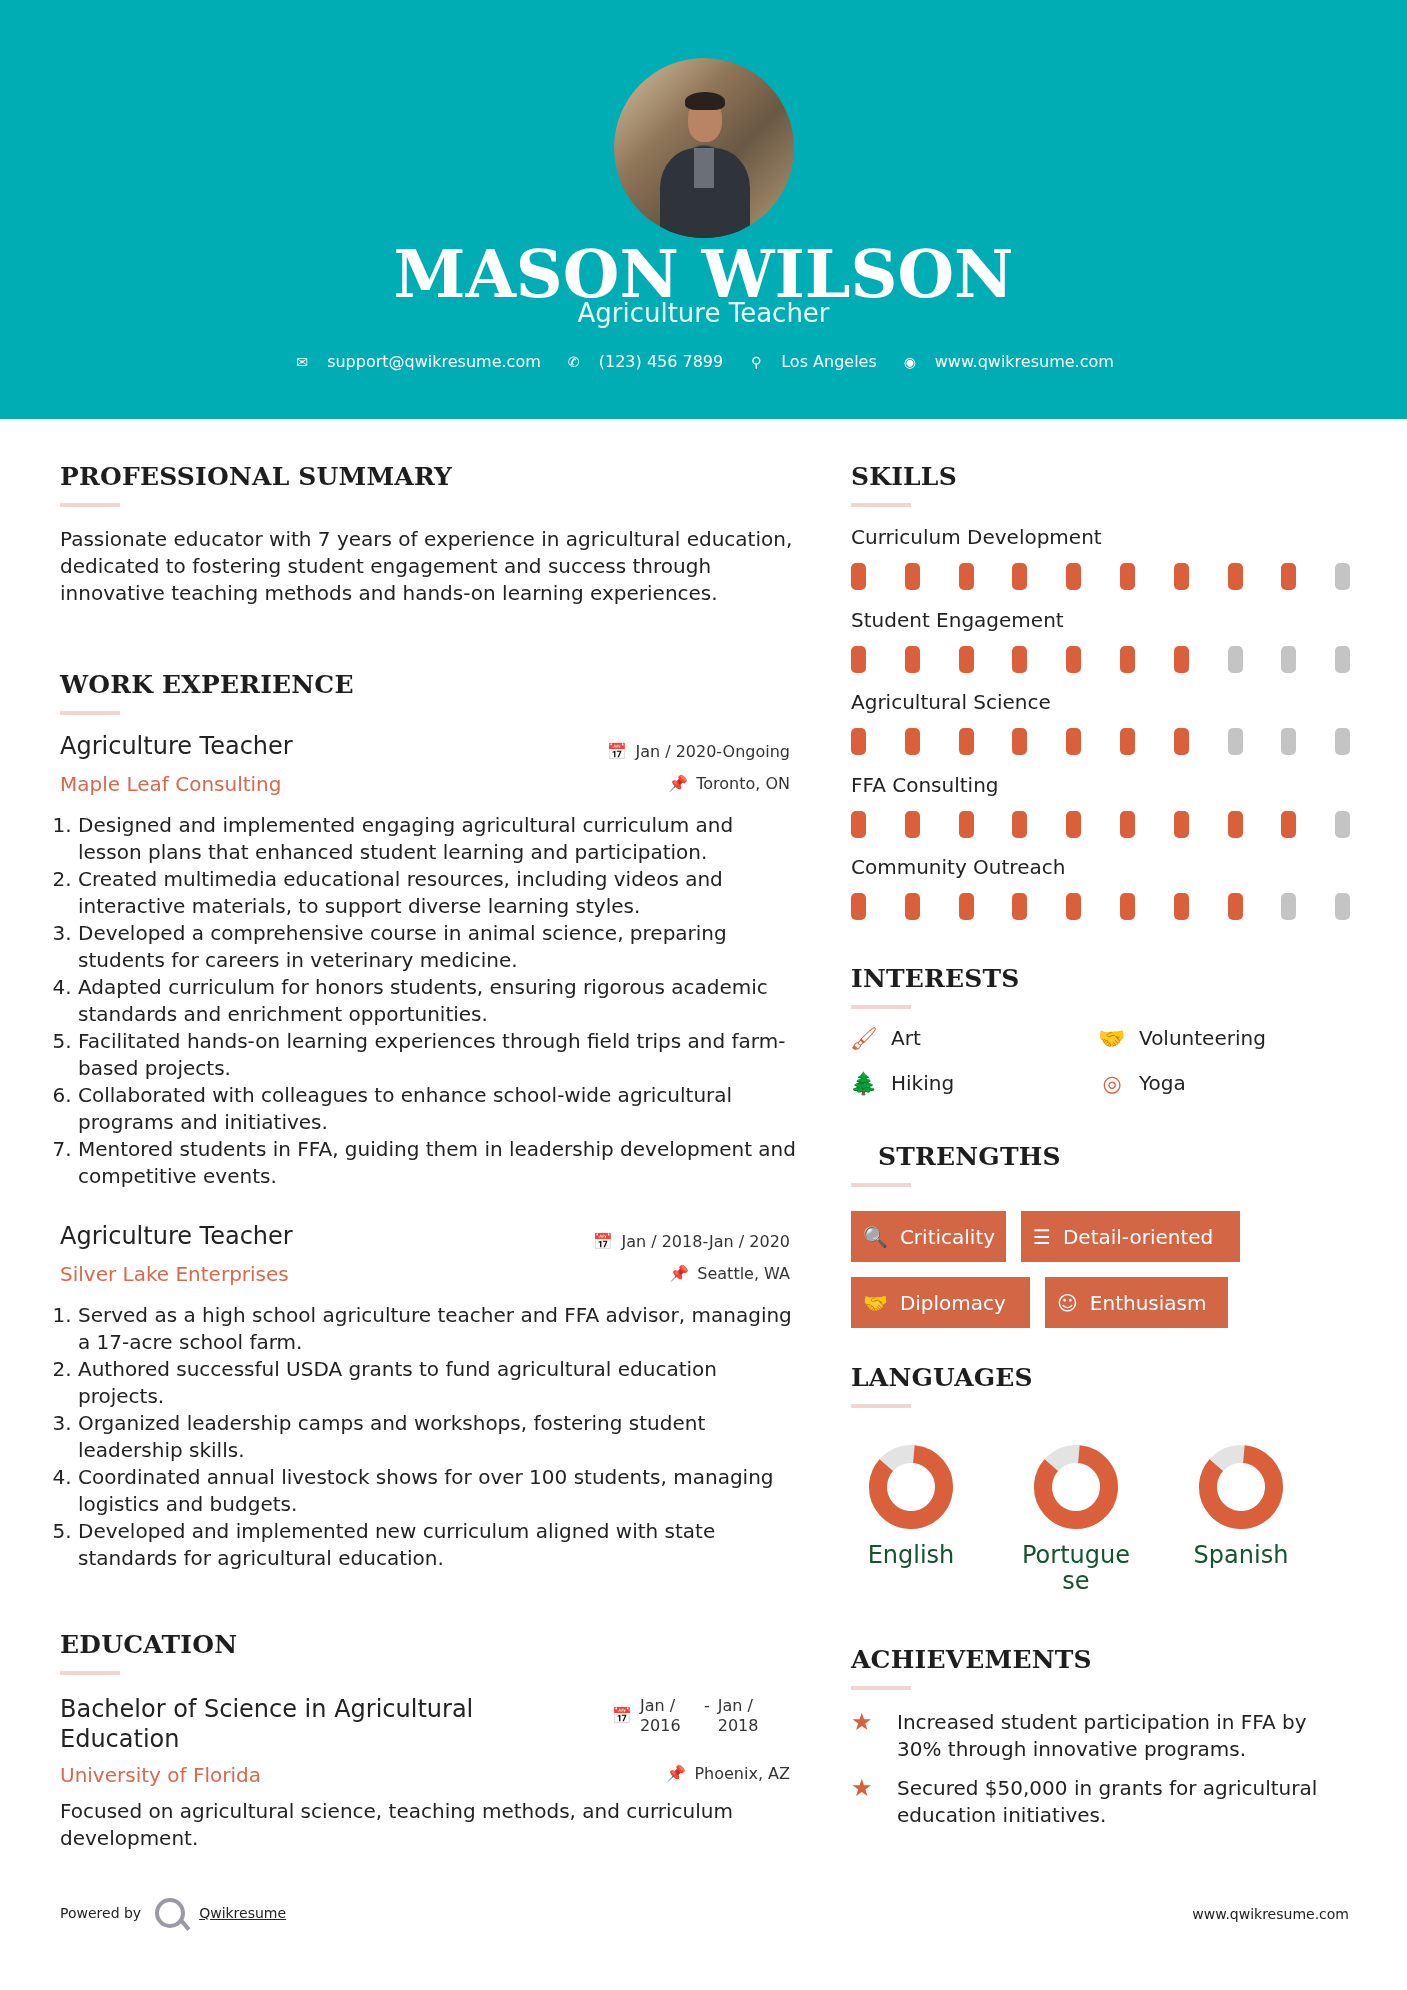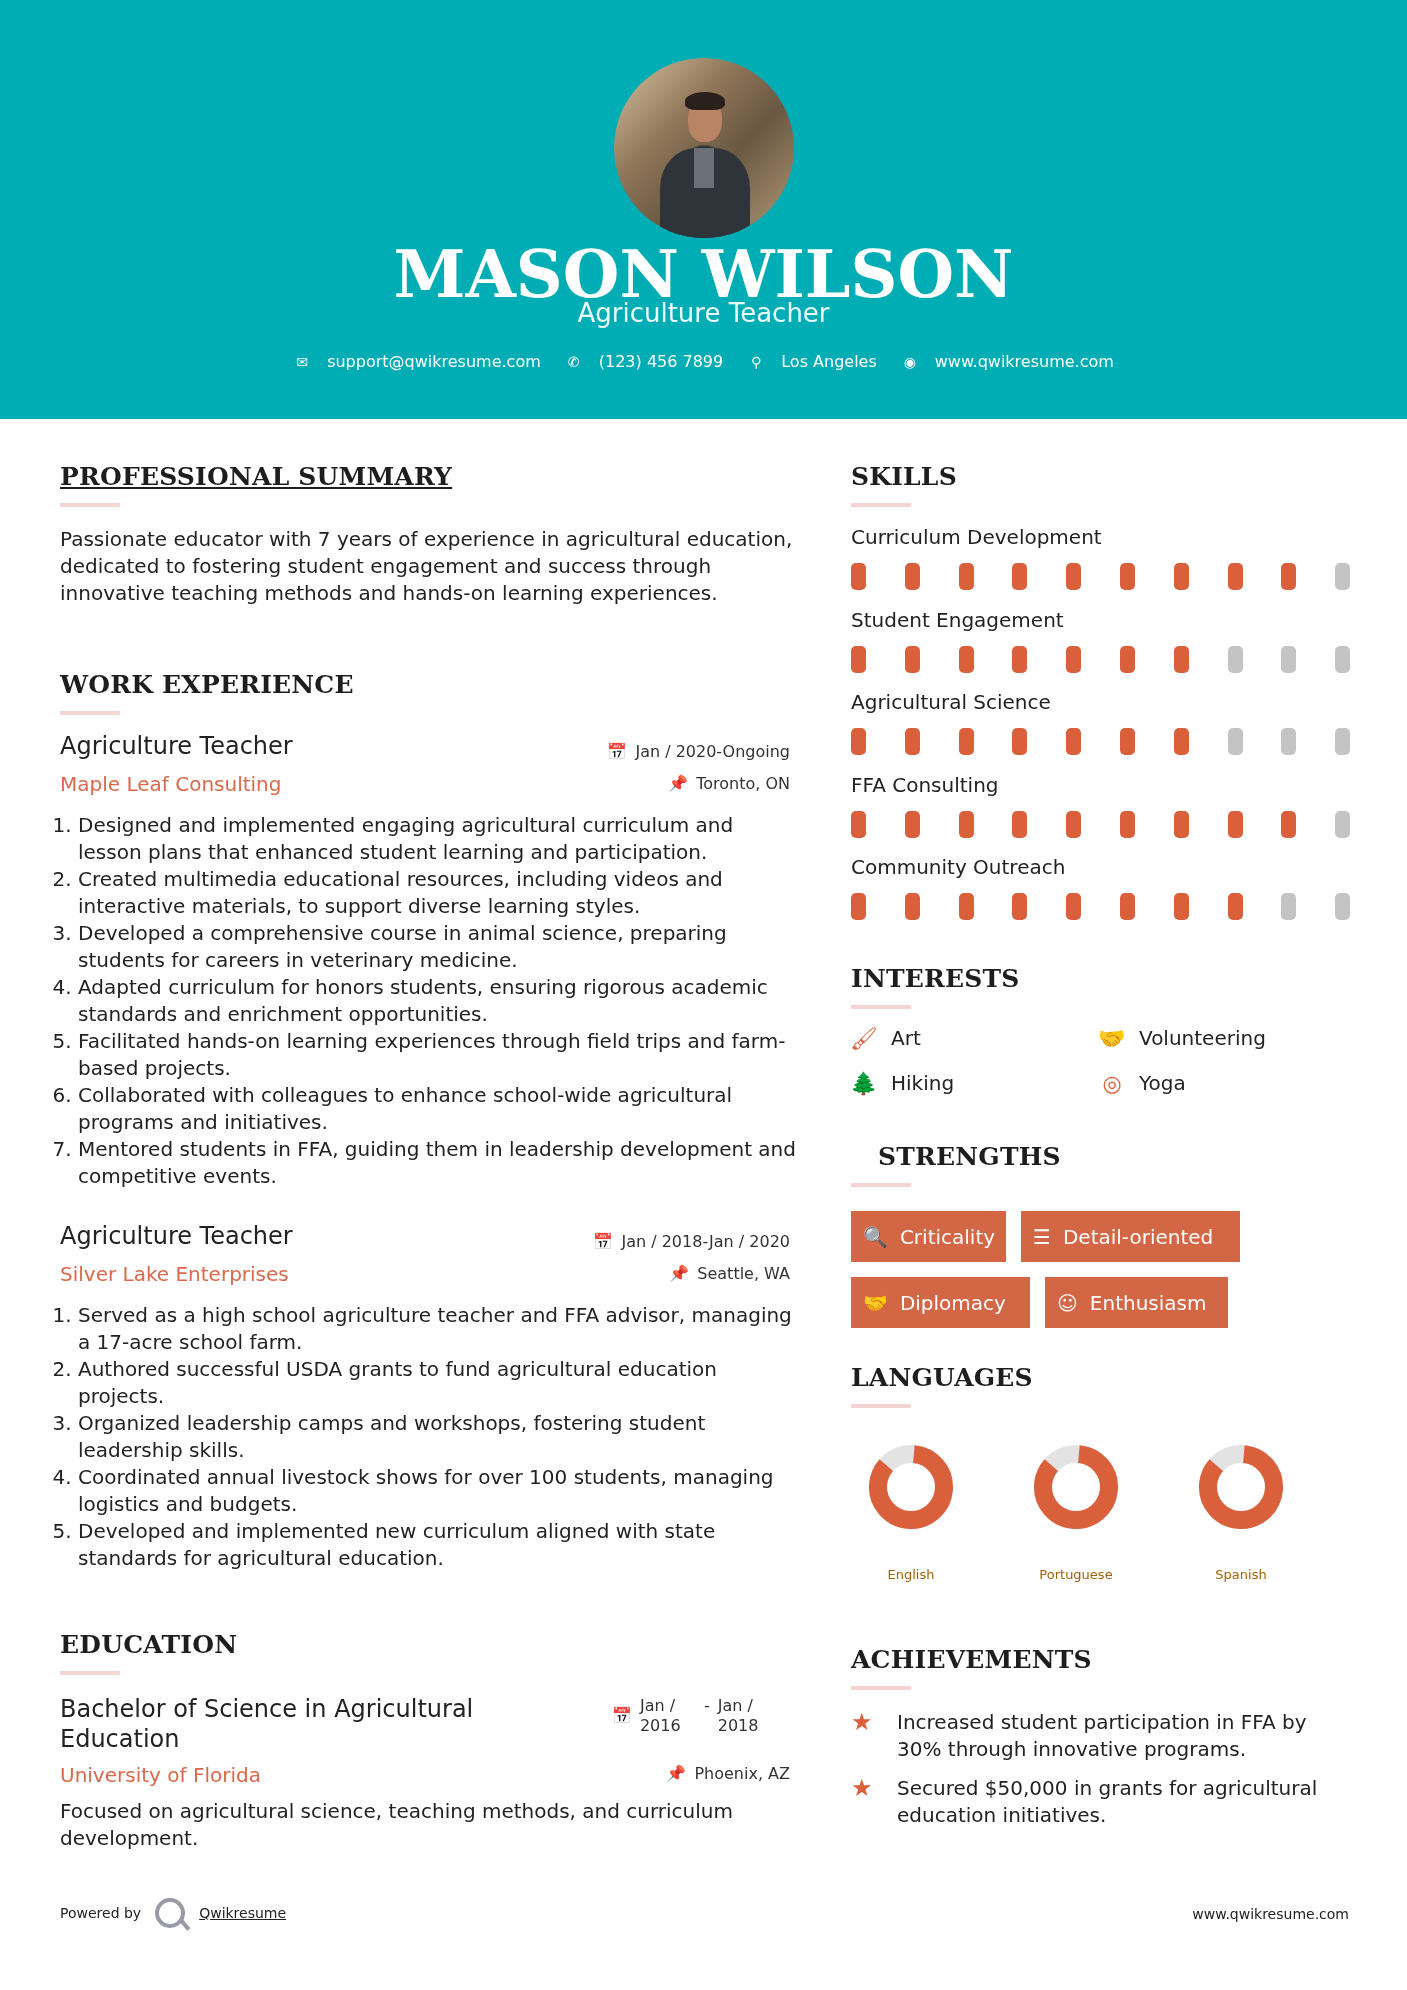--- a/index.html
+++ b/index.html
@@ -47,21 +47,21 @@
   .interest { position: absolute; display: flex; align-items: center; font-size: 20px; color: #222; }
   .interest .iic { width: 26px; height: 26px; margin-right: 14px; display: inline-flex; align-items: center; justify-content: center; color: #d9603b; font-size: 22px; }
 
   
   .chip { position: absolute; height: 51px; background: #d36644; color: #fff; font-size: 20px; display: flex; align-items: center; padding: 0 12px; }
   .chip .cic { margin-right: 12px; font-size: 20px; display: inline-flex; align-items: center; }
 
   
   .lang { position: absolute; width: 120px; text-align: center; }
   .lang svg { display: block; margin: 0 auto; }
-  .lang .lname { margin-top: 32px; font-size: 13px; color: #a16207; line-height: 26px; word-break: break-all; padding: 0 4px; }
+  .lang .lname { margin-top: 12px; font-size: 24px; color: #14532d; line-height: 26px; word-break: break-all; padding: 0 4px; }
 
   
   .ach { position: absolute; left: 851px; width: 500px; display: flex; font-size: 20px; line-height: 27px; color: #222; }
   .ach .aic { width: 32px; flex: 0 0 32px; margin-right: 14px; color: #d9603b; font-size: 24px; line-height: 27px; }
 
   
   .footer-left { position: absolute; left: 60px; top: 1898px; display: flex; align-items: center; font-size: 14px; color: #222; }
   .footer-left .q { width: 30px; height: 30px; margin: 0 14px; border: 4px solid #9a9aa6; border-radius: 50%; position: relative; }
   .footer-left .q::after { content: ""; position: absolute; right: -6px; bottom: -7px; width: 4px; height: 12px; background: #9a9aa6; transform: rotate(-40deg); }
   .footer-left .link { text-decoration: underline; }
@@ -92,21 +92,21 @@
       <span class="ico">⚲</span>
       <span>Los Angeles</span>
     </span>
     <span class="ci">
       <span class="ico">◉</span>
       <span>www.qwikresume.com</span>
     </span>
   </div>
 </div>
 
-<div class="sec-h" style="left:60px; top:462px;text-decoration:underline;">PROFESSIONAL SUMMARY</div>
+<div class="sec-h" style="left:60px; top:462px;">PROFESSIONAL SUMMARY</div>
 <div class="sec-u" style="left:60px; top:503px;"></div>
 <div class="text" style="left:60px; top:526px; width:740px;">Passionate educator with 7 years of experience in agricultural education, dedicated to fostering student engagement and success through innovative teaching methods and hands-on learning experiences.</div>
 
 <div class="sec-h" style="left:60px; top:670px;">WORK EXPERIENCE</div>
 <div class="sec-u" style="left:60px; top:711px;"></div>
 
 <div class="job-title" style="left:60px; top:732px;">Agriculture Teacher</div>
 <div class="meta" style="top:742px;">
   <span>📅</span>
   <span>Jan / 2020-Ongoing</span>

